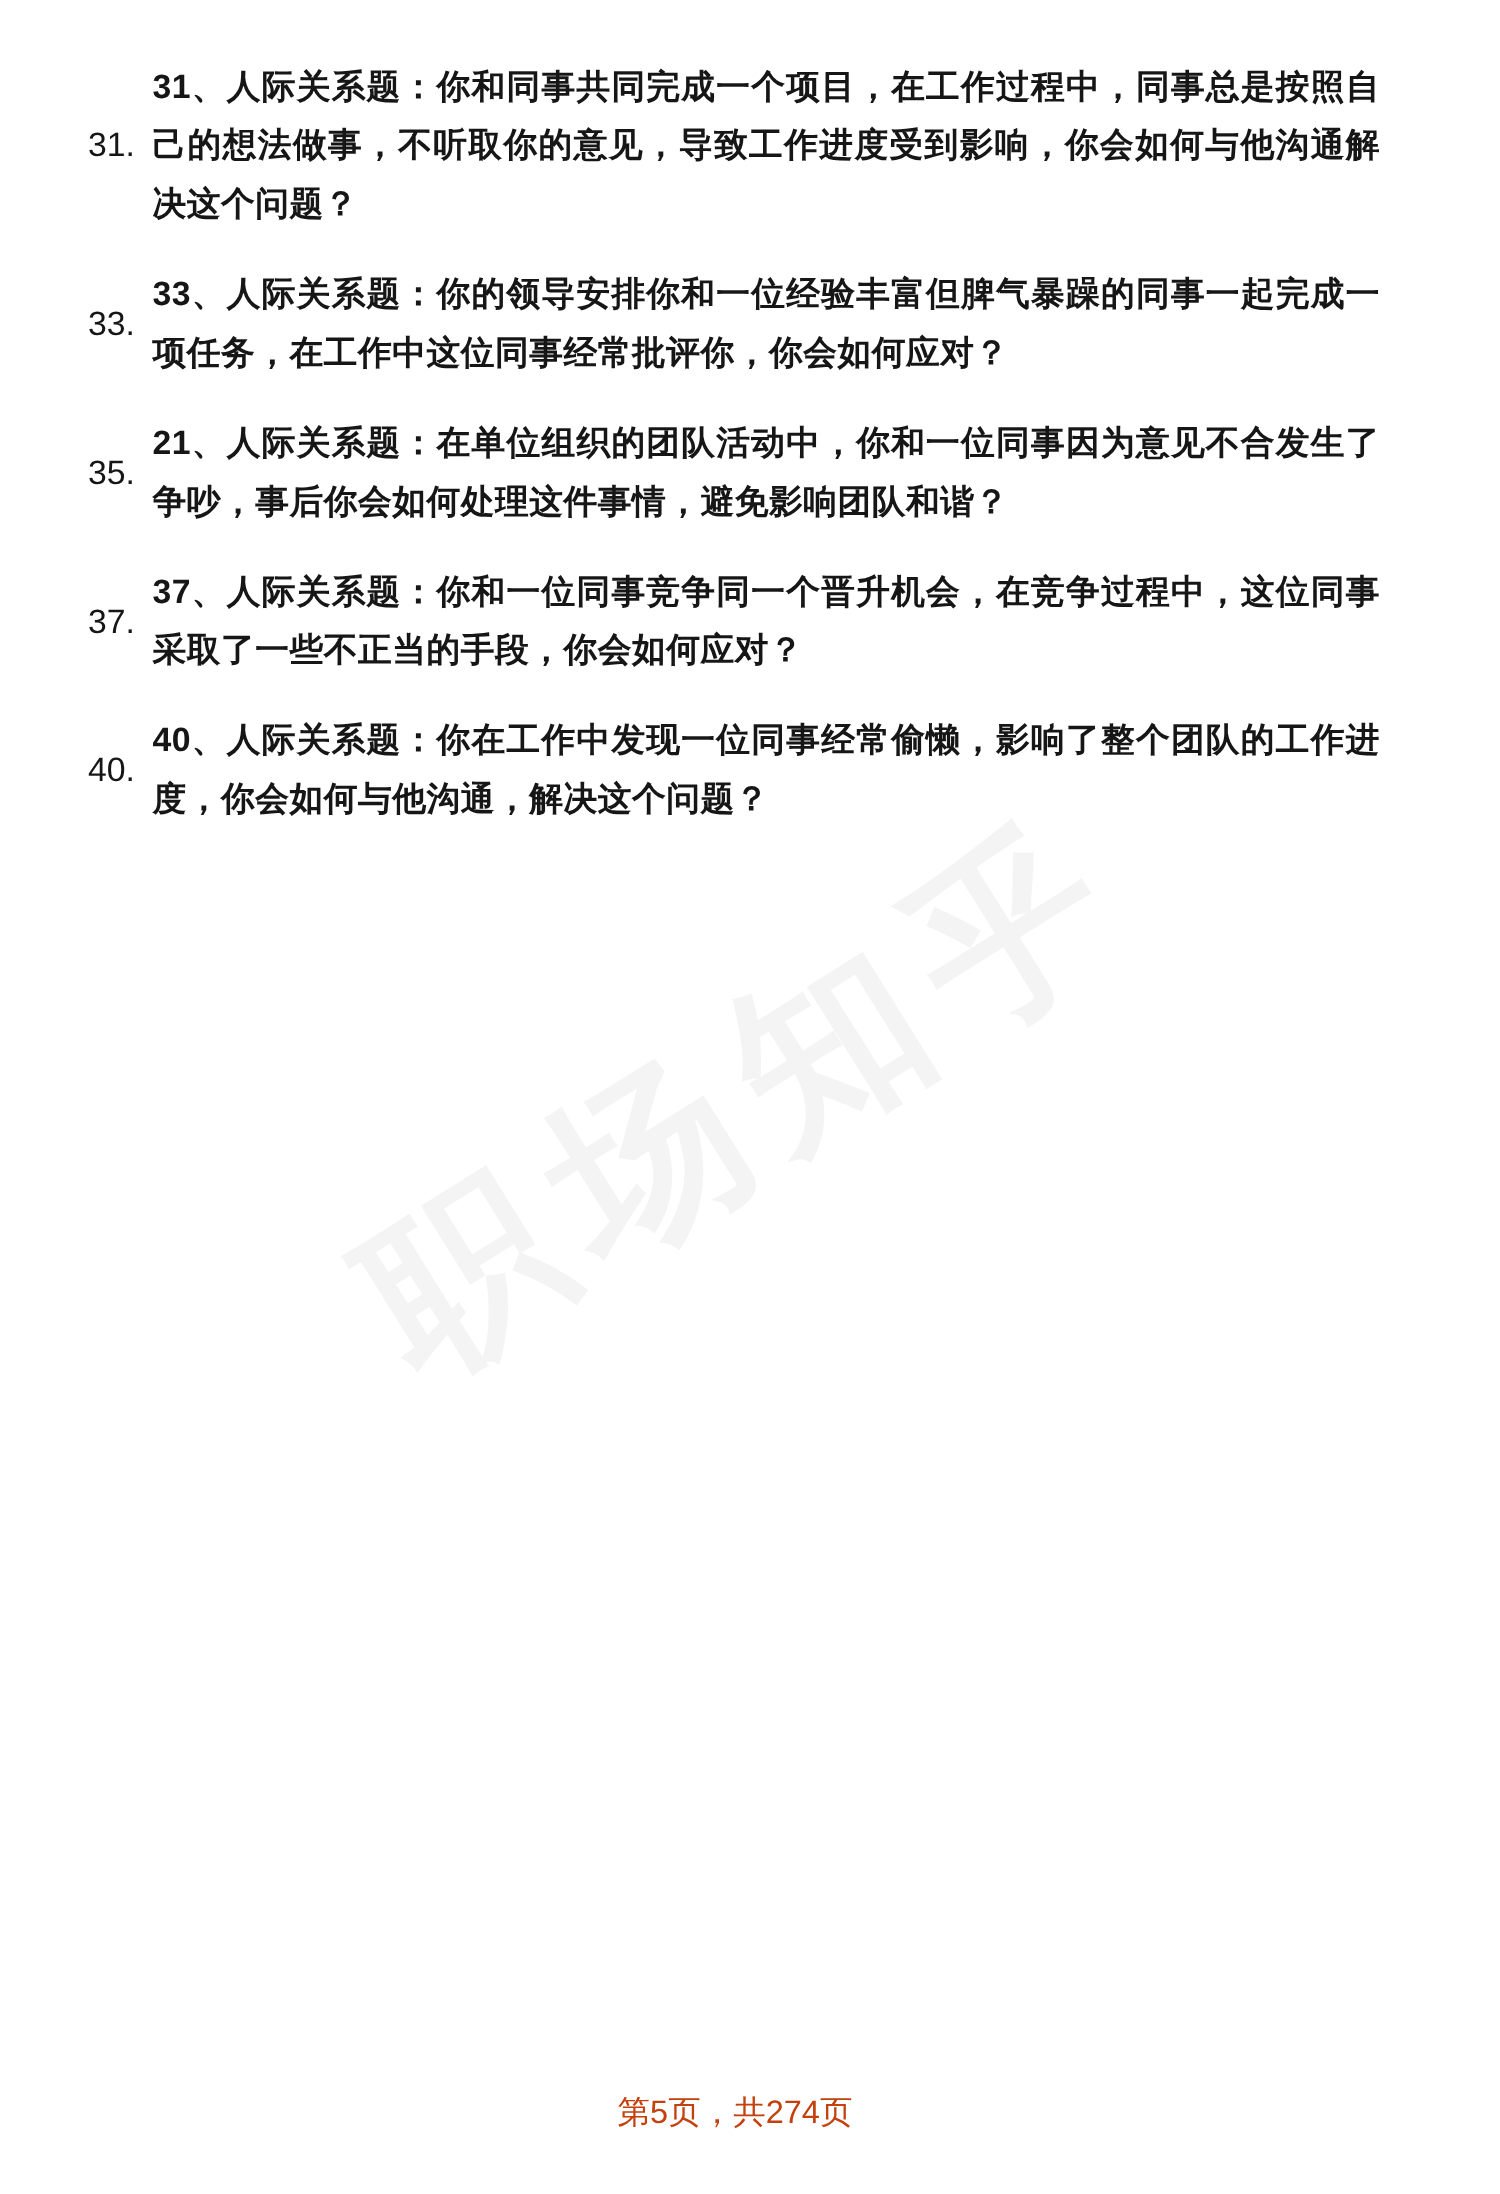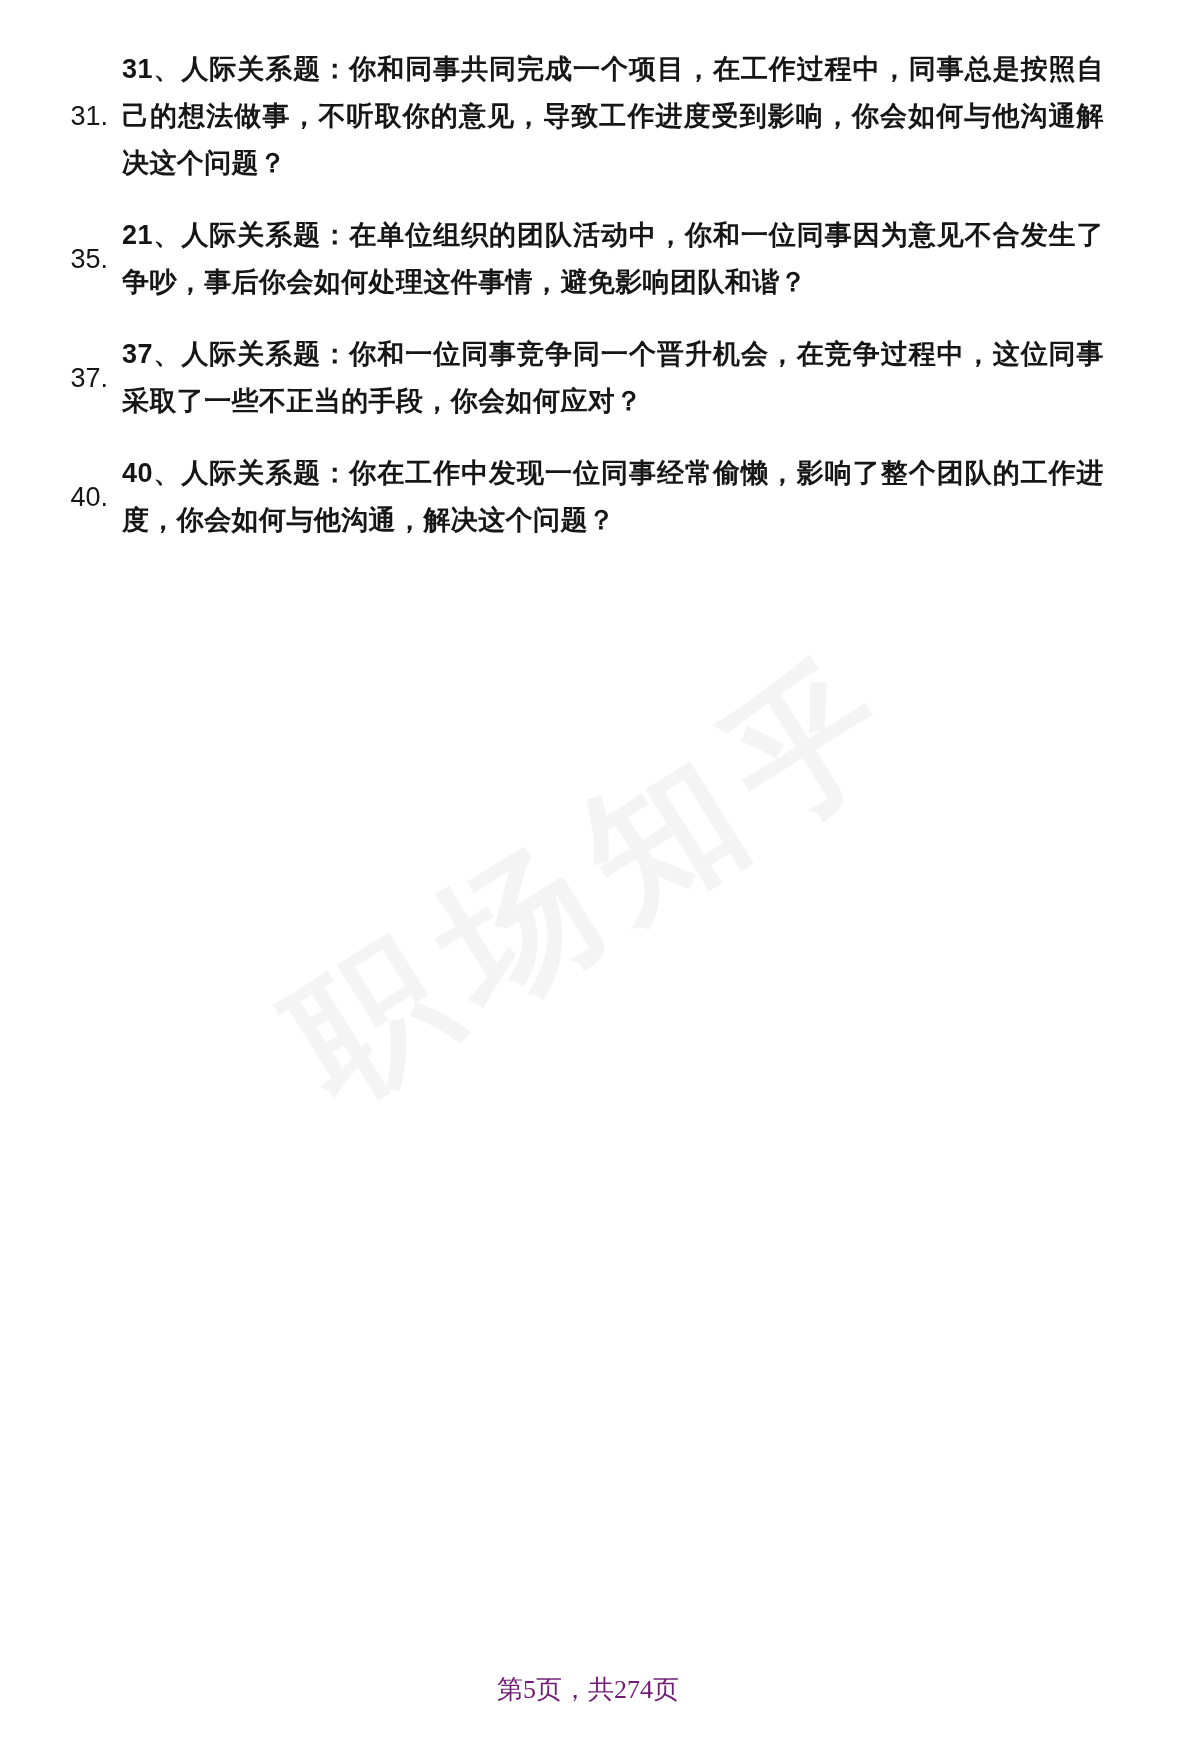--- a/index.html
+++ b/index.html
@@ -81,41 +81,44 @@
     font-weight: bold;
   }
 
   .footer {
     position: absolute;
     left: 0;
     bottom: 48px;
     width: 1176px;
     text-align: center;
     font-size: 26px;
-    color: #701a75;
+    color: #c2410c;
     z-index: 1;
-    font-family: Liberation Serif, serif;
   }
 </style>
 </head>
 <body>
 
 <div class="page">
 
   <div class="watermark">职场知乎</div>
 
   <div class="content">
     <ol class="qlist">
 
       <li class="qitem">
         <span class="qnum">31.</span>
         <span class="qtext">31、人际关系题：你和同事共同完成一个项目，在工作过程中，同事总是按照自己的想法做事，不听取你的意见，导致工作进度受到影响，你会如何与他沟通解决这个问题？</span>
       </li>
 
 
+      <li class="qitem">
+        <span class="qnum">33.</span>
+        <span class="qtext">33、人际关系题：你的领导安排你和一位经验丰富但脾气暴躁的同事一起完成一项任务，在工作中这位同事经常批评你，你会如何应对？</span>
+      </li>
 
 
       <li class="qitem">
         <span class="qnum">35.</span>
         <span class="qtext">21、人际关系题：在单位组织的团队活动中，你和一位同事因为意见不合发生了争吵，事后你会如何处理这件事情，避免影响团队和谐？</span>
       </li>
 
 
       <li class="qitem">
         <span class="qnum">37.</span>

